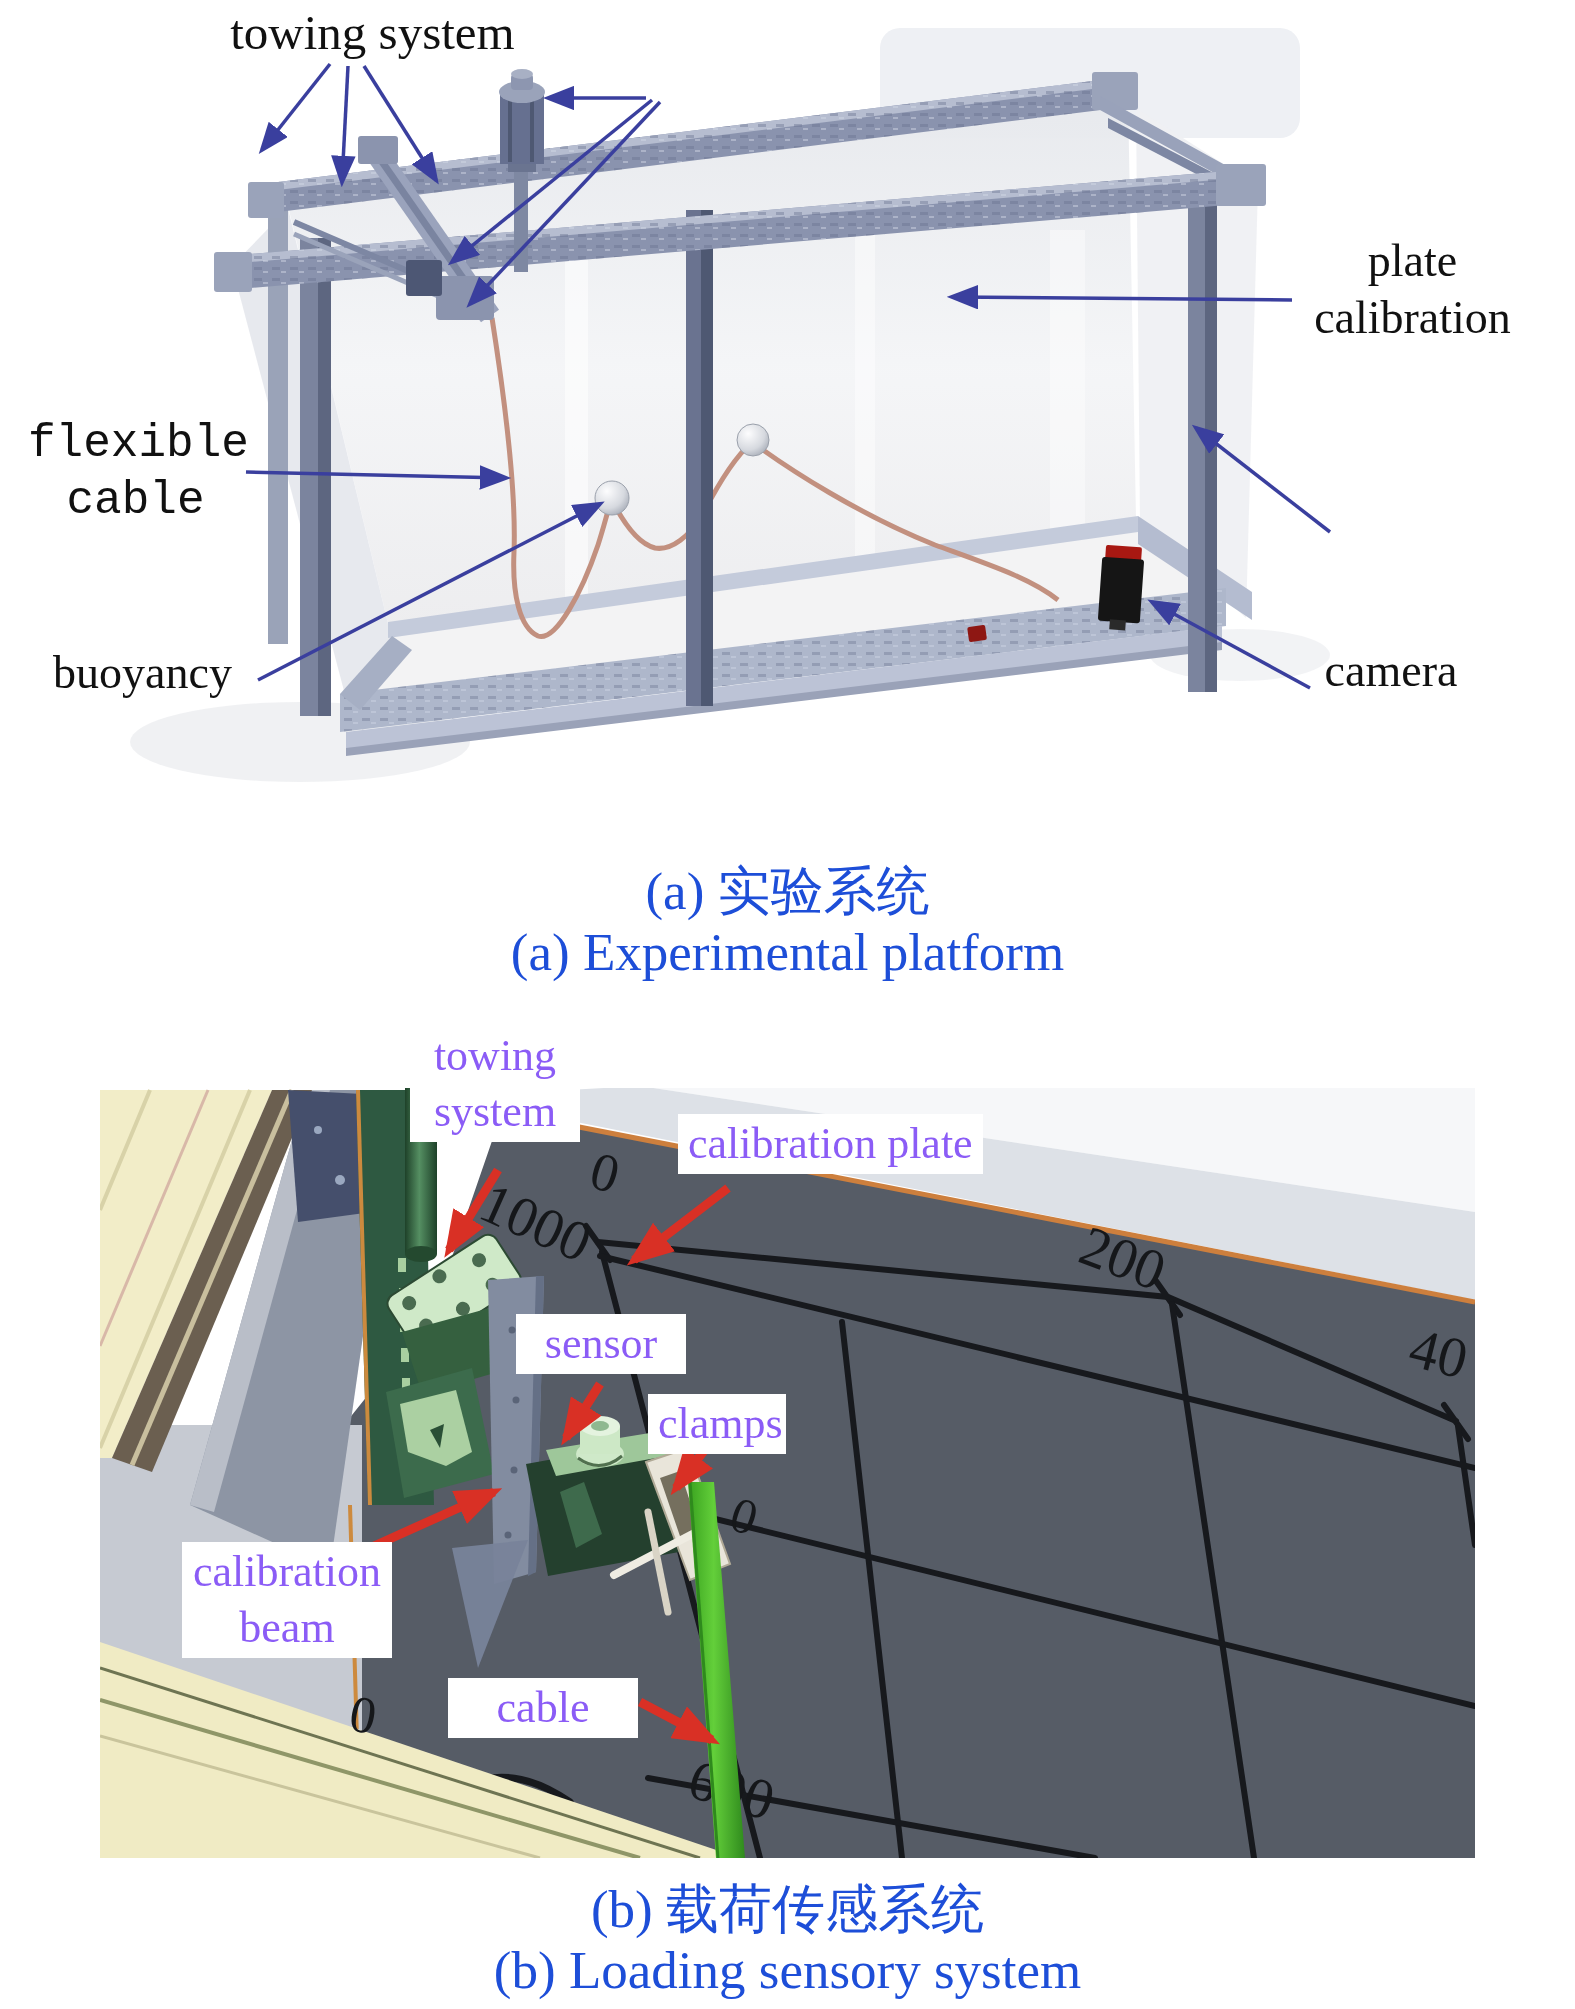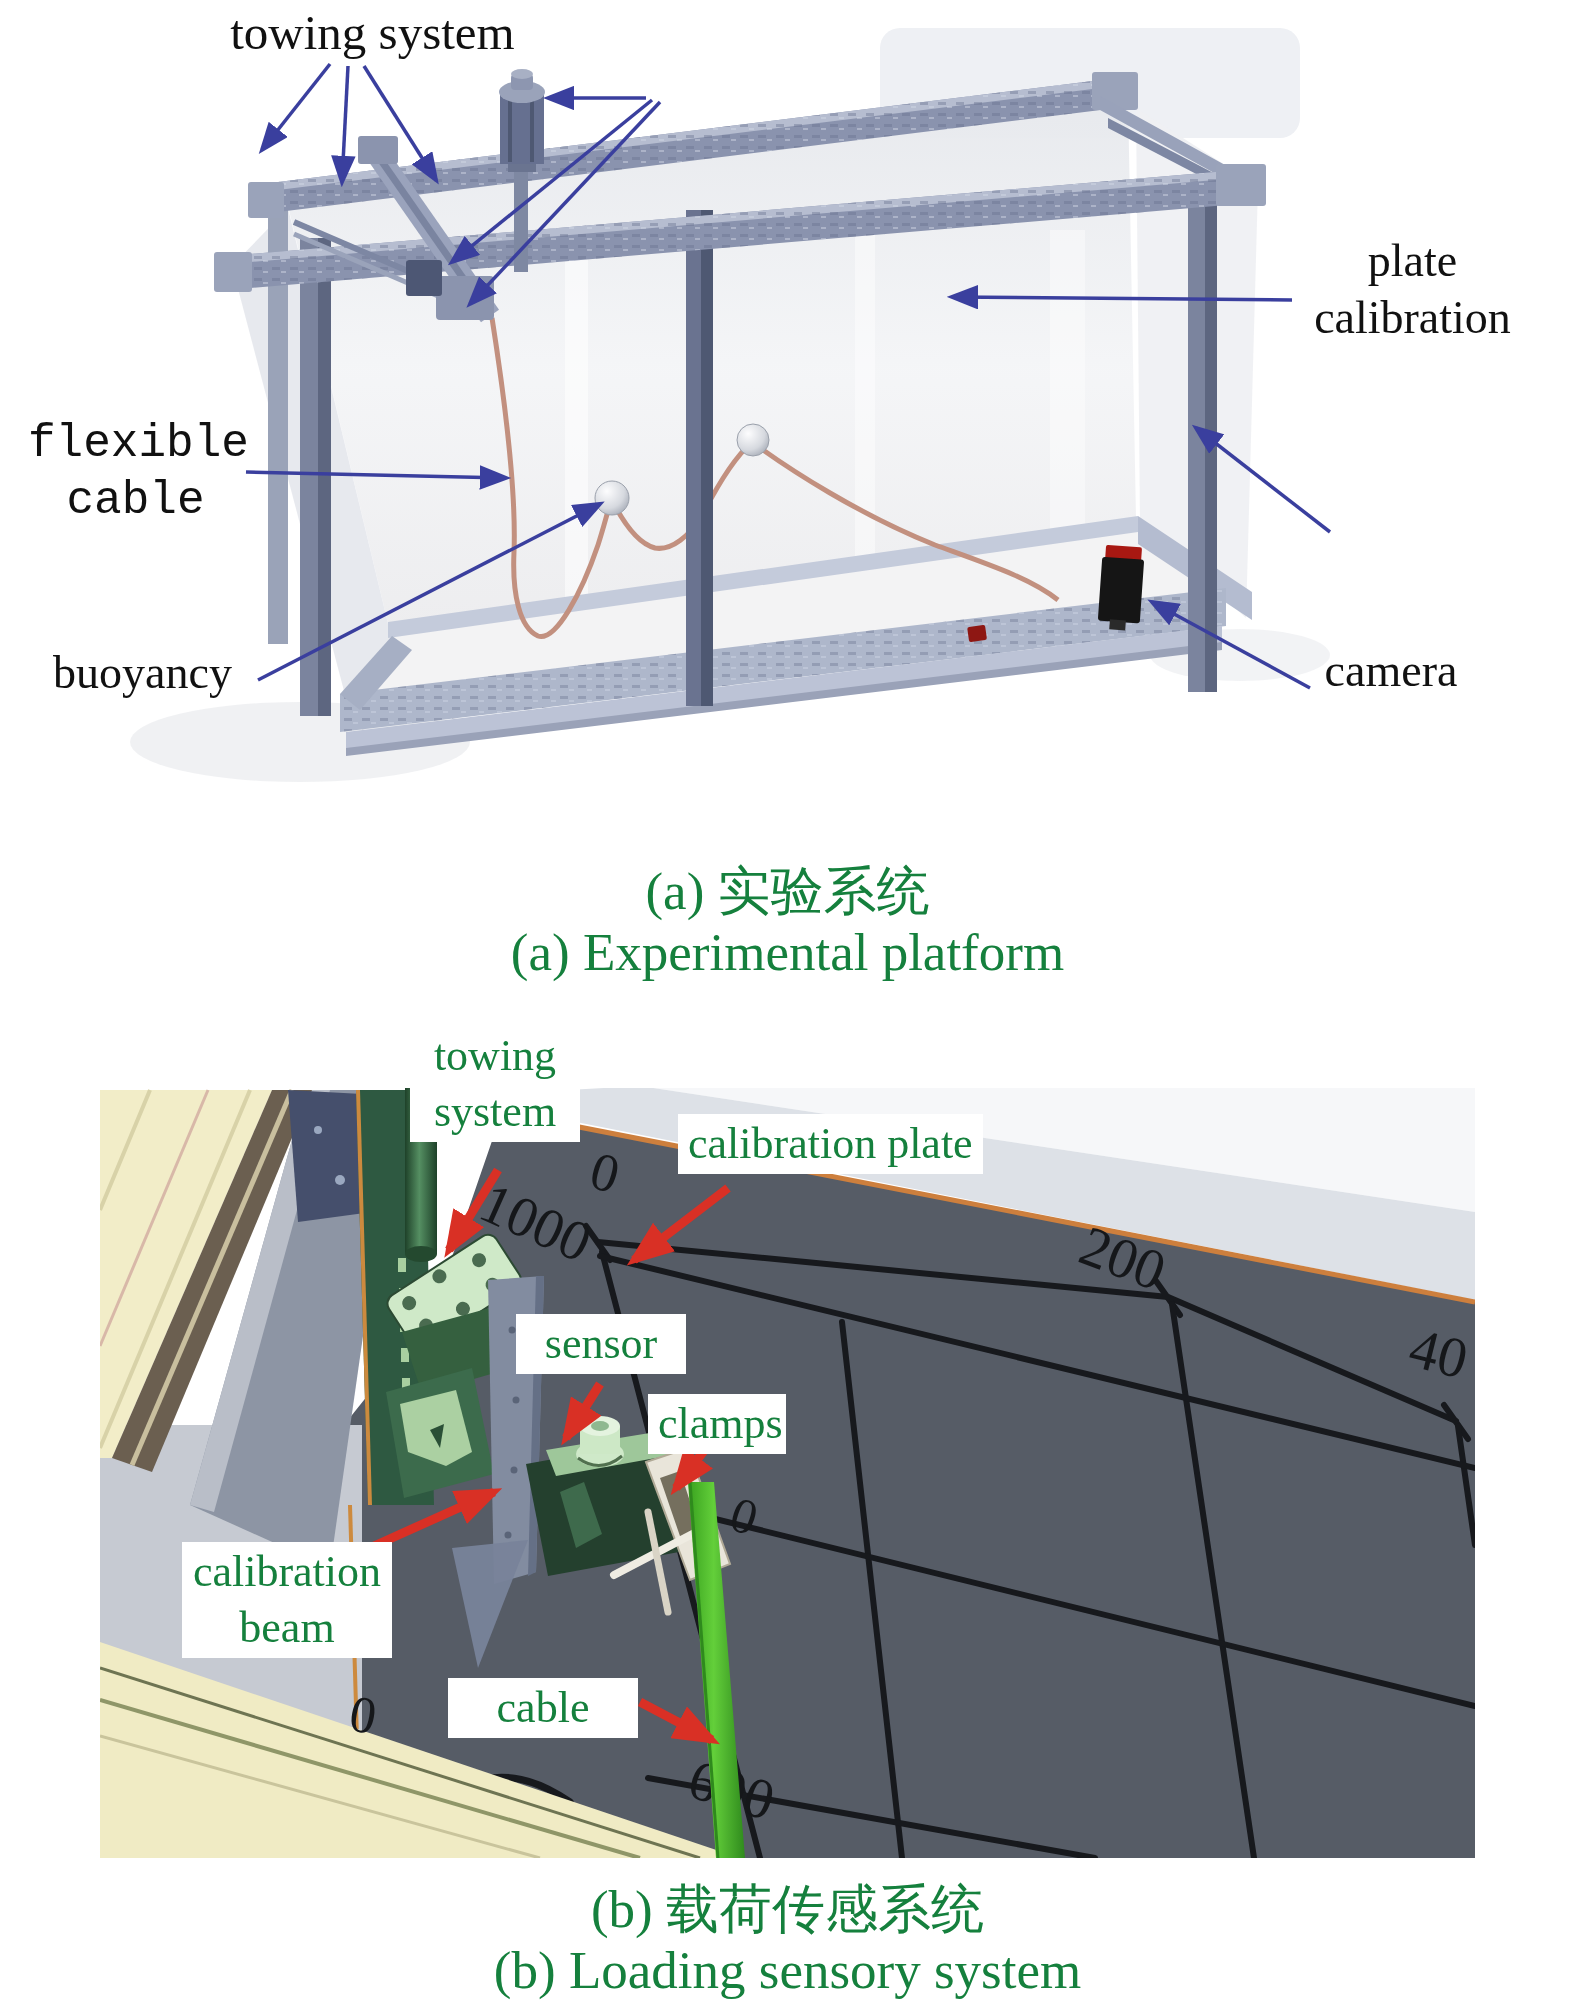--- a/index.html
+++ b/index.html
@@ -2,23 +2,23 @@
 <html><head>
 <meta charset="utf-8">
 <style>
   html,body{margin:0;padding:0;}
   body{width:1575px;height:2009px;position:relative;background:#fff;overflow:hidden;
        font-family:"Liberation Serif","DejaVu Serif",serif;}
   #stage{position:absolute;left:0;top:0;width:1575px;height:2009px;}
   svg{position:absolute;left:0;top:0;}
   .lbl{position:absolute;color:#111;text-align:center;font-size:46px;line-height:57px;z-index:3;}
   .lbl.big{font-size:49px;}
-  .box{position:absolute;color:#15803d;background:#fff;text-align:center;font-size:44px;
+  .box{position:absolute;color:#8b5cf6;background:#fff;text-align:center;font-size:44px;
        line-height:56px;z-index:3;padding:2px 10px;}
-  .cap{position:absolute;left:0;width:1575px;text-align:center;color:#15803d;font-size:53px;z-index:3;}
+  .cap{position:absolute;left:0;width:1575px;text-align:center;color:#1d4ed8;font-size:53px;z-index:3;}
 </style>
 </head>
 <body>
 
 <div id="stage">
 
 <svg width="1575" height="2009" viewBox="0 0 1575 2009">
   <defs>
     <pattern id="spk" width="18" height="11" patternUnits="userSpaceOnUse">
       <rect x="2" y="3" width="8" height="3" fill="#68718e" opacity="0.75"></rect>

